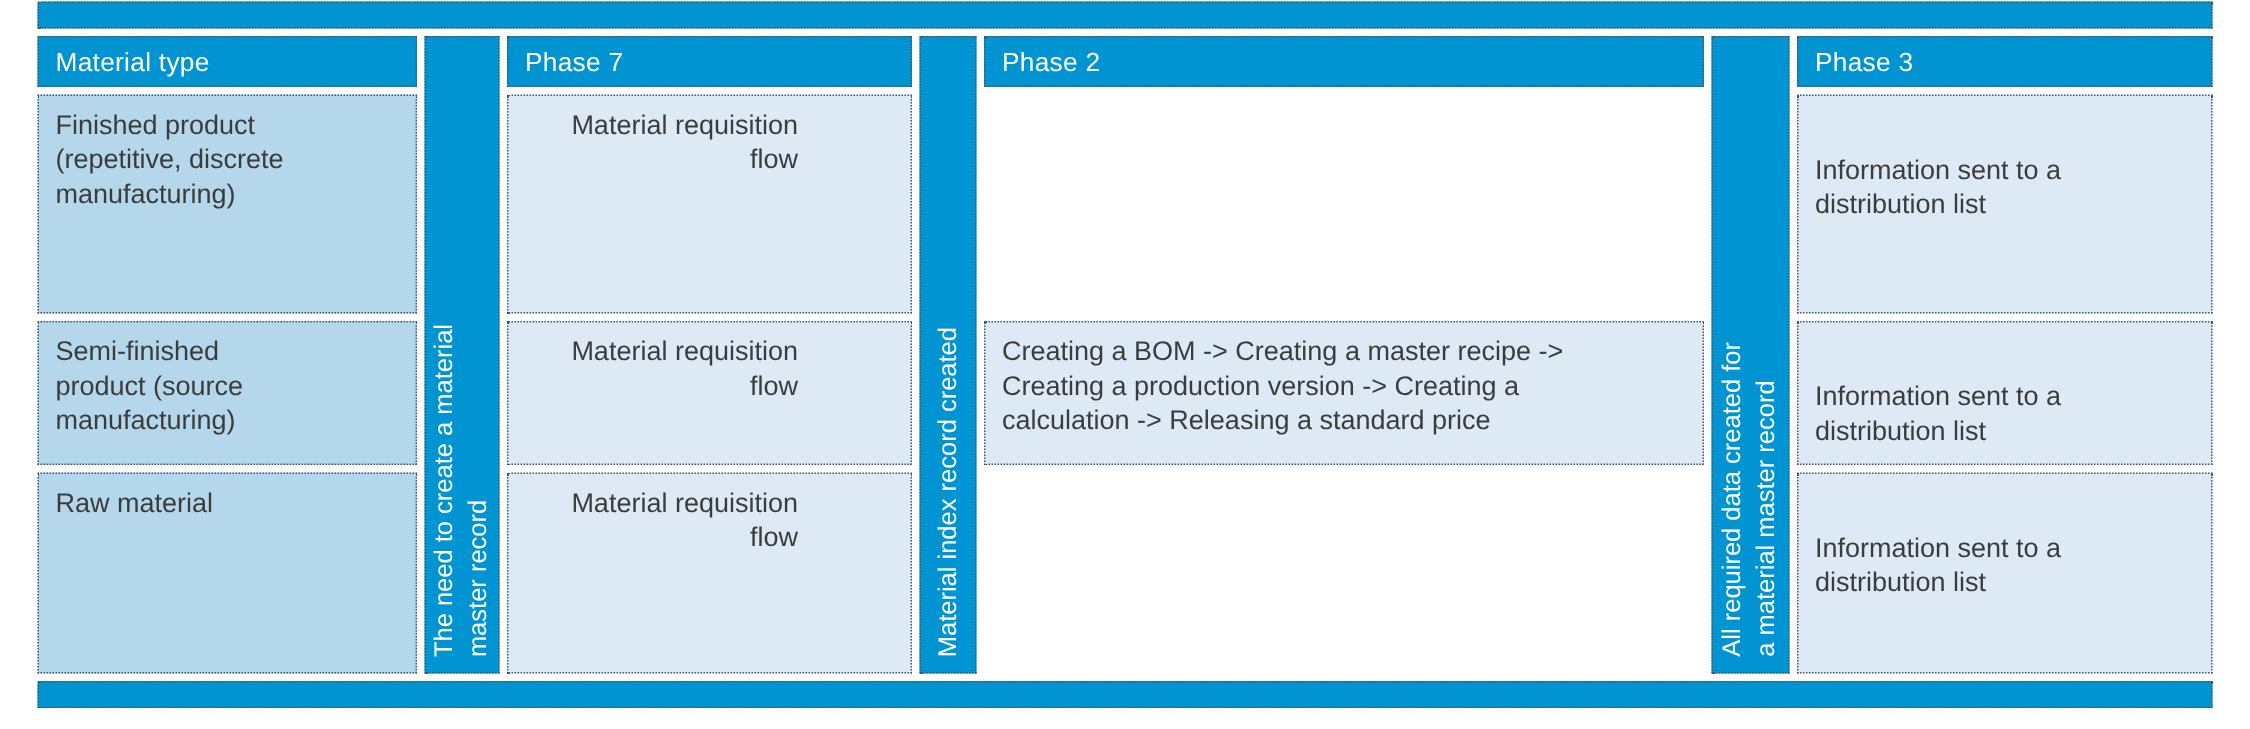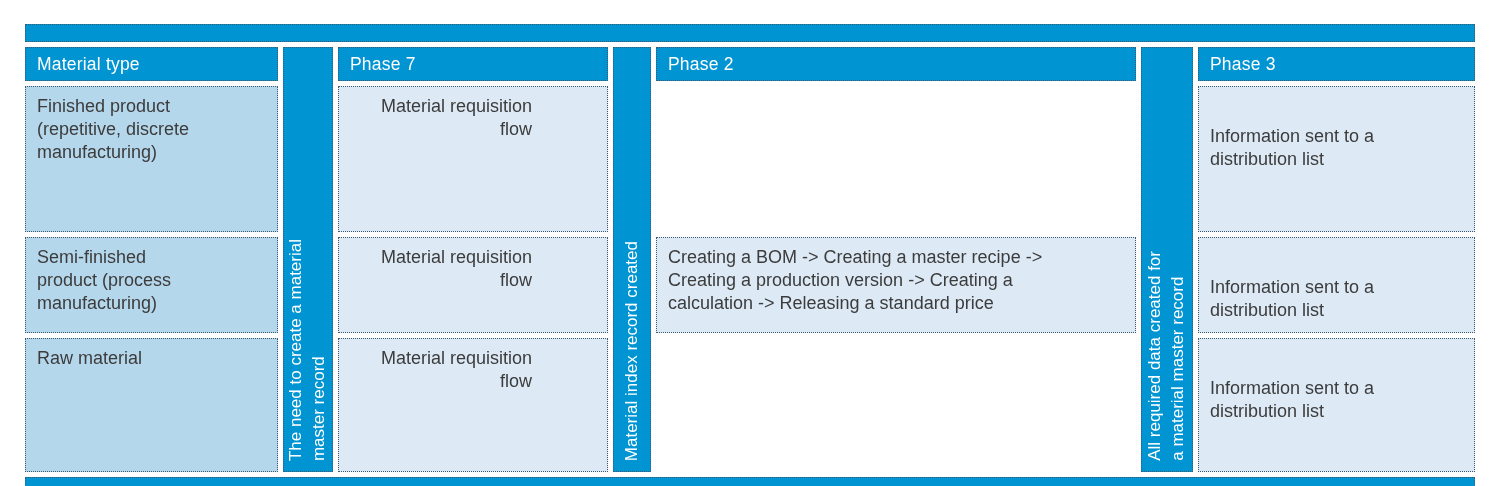--- a/index.html
+++ b/index.html
@@ -12,21 +12,21 @@
   }
   *{box-sizing:border-box;margin:0;padding:0;}
   body{
     background:#ffffff;
     font-family:"Liberation Sans", sans-serif;
   }
   .figure{
     width:1500px;
     height:486px;
     background:#ffffff;
-    padding-top:24px;
+    padding-top:1px;
     overflow:hidden;
   }
   .accent-bar{
     height:18px;
     margin:0 25px;
     background:var(--primary-blue);
     border:1px dotted var(--border-dot);
   }
   .grid{
     display:grid;
@@ -118,21 +118,21 @@
       <span class="txt">Finished product (repetitive, discrete manufacturing)</span>
     </div>
     <div class="cell data-cell phase-cell w-p1 c3">
       <span class="txt">Material requisition flow</span>
     </div>
     <div class="cell data-cell phase-cell w-p3 c7">
       <span class="txt">Information sent to a distribution list</span>
     </div>
 
     <div class="cell data-cell mat-cell w-mat c1">
-      <span class="txt">Semi-finished product (process manufacturing)</span>
+      <span class="txt">Semi-finished product (source manufacturing)</span>
     </div>
     <div class="cell data-cell phase-cell w-p1 c3">
       <span class="txt">Material requisition flow</span>
     </div>
     <div class="cell data-cell phase-cell w-p2 c5">
       <span class="txt">Creating a BOM -&gt; Creating a master recipe -&gt; Creating a production version -&gt; Creating a calculation -&gt; Releasing a standard price</span>
     </div>
     <div class="cell data-cell phase-cell w-p3 c7">
       <span class="txt">Information sent to a distribution list</span>
     </div>

